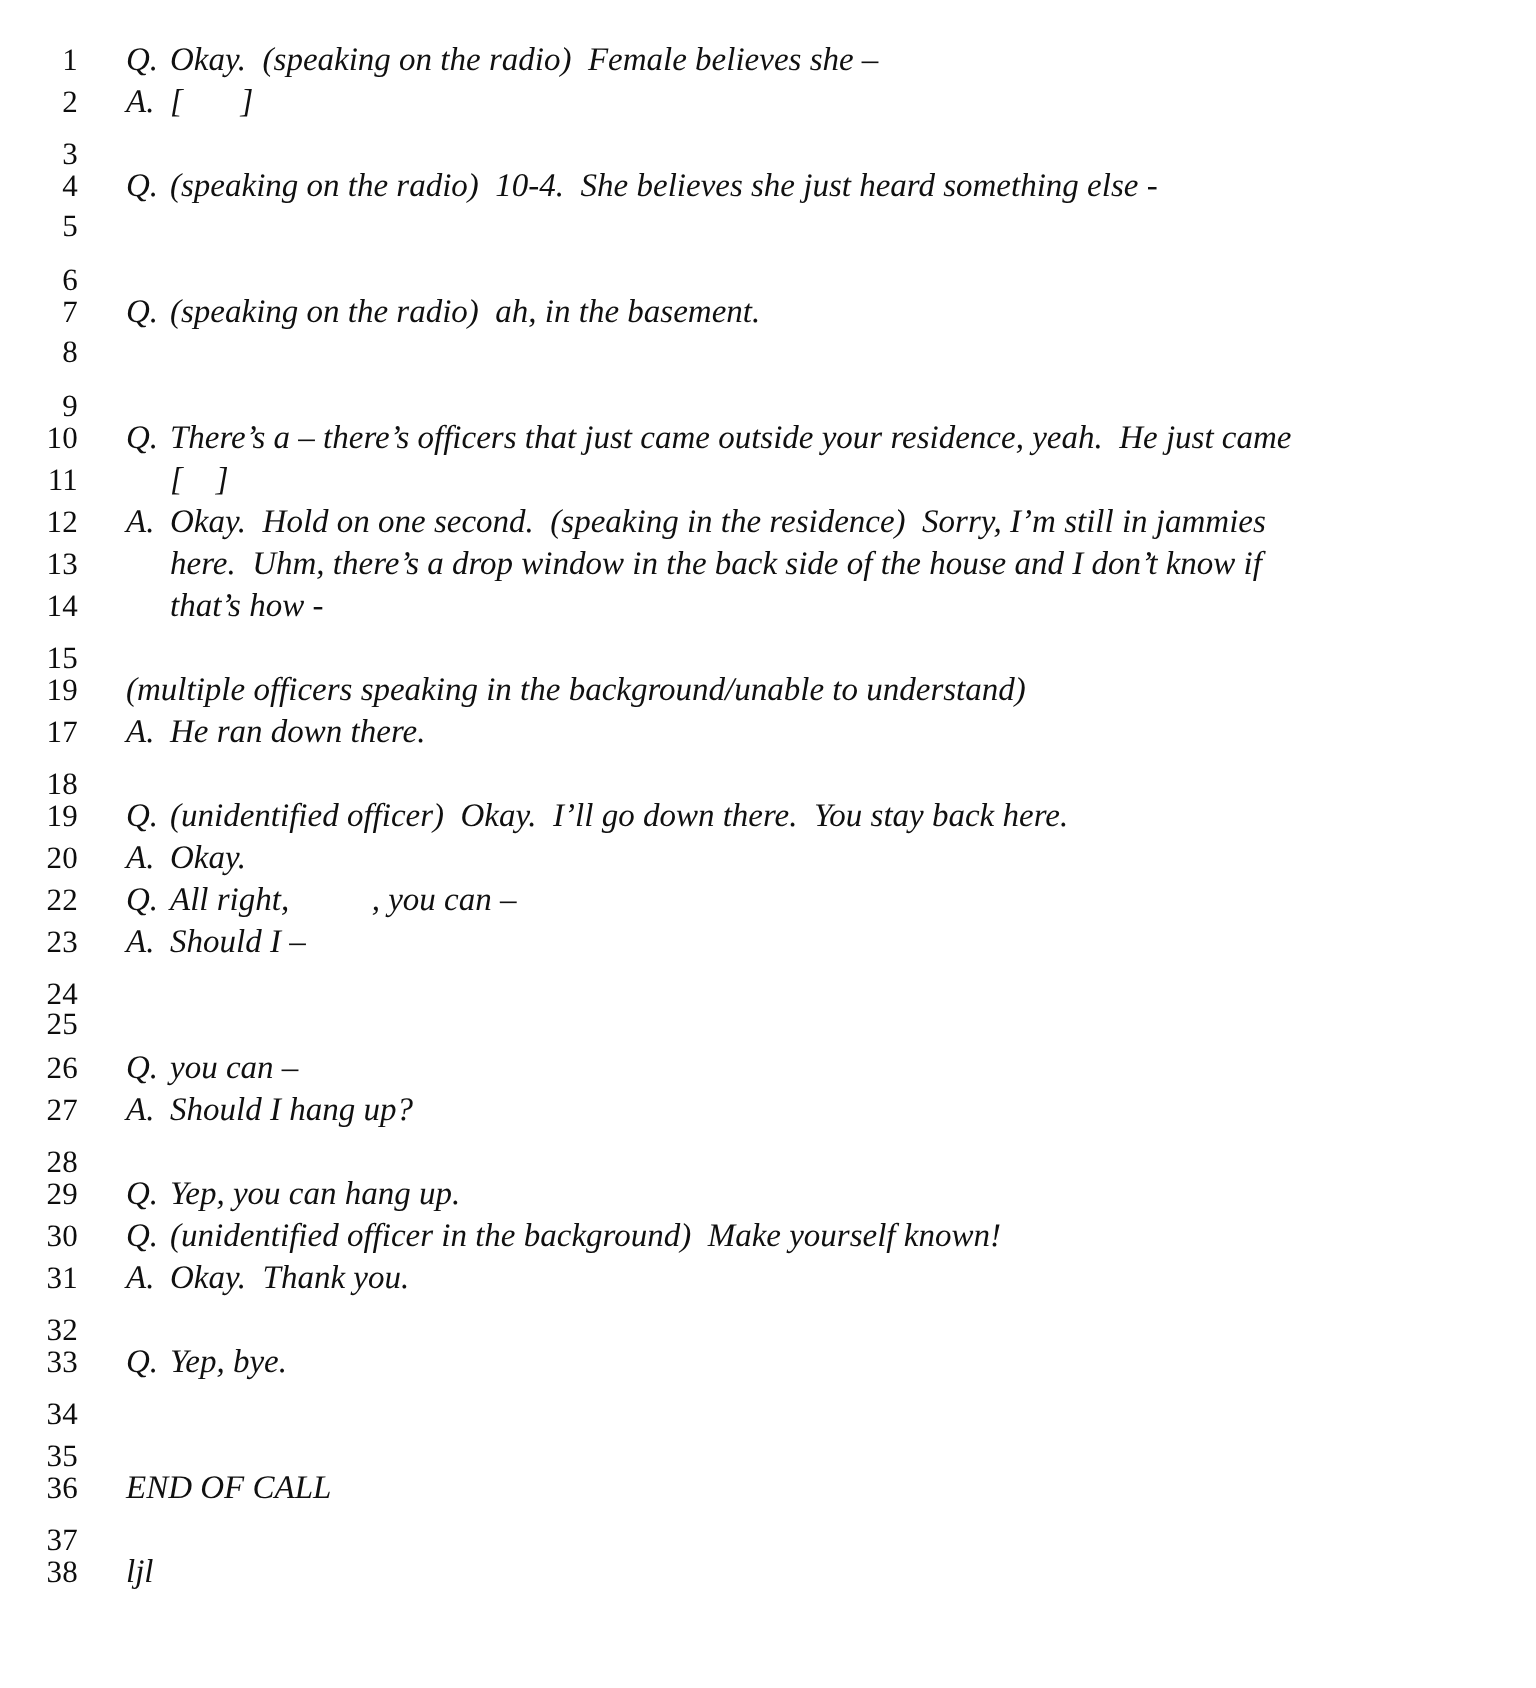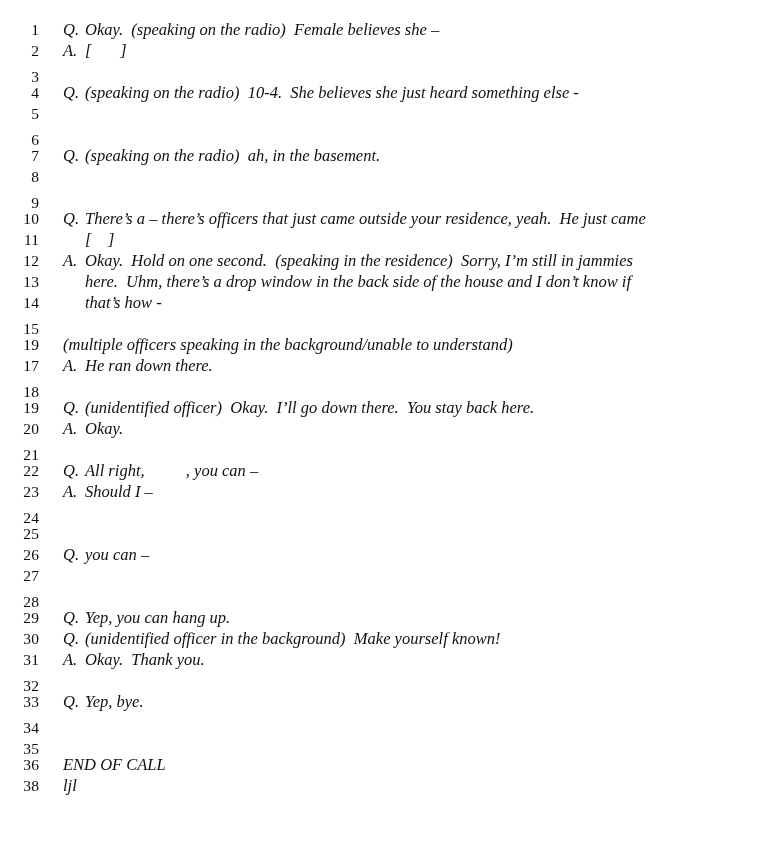--- a/index.html
+++ b/index.html
@@ -145,44 +145,41 @@
       </div>
       <div class="line">
         <div class="lineno">19</div>
         <div class="body"><span class="spk">Q.</span><span>(unidentified officer)  Okay.  I’ll go down there.  You stay back here.</span></div>
       </div>
       <div class="line">
         <div class="lineno">20</div>
         <div class="body"><span class="spk">A.</span><span>Okay.</span></div>
       </div>
       <div class="line">
-        <div class="lineno">21</div>
-        <div class="body blank"><span></span></div>
-      </div>
-      <div class="line">
         <div class="lineno">22</div>
         <div class="body"><span class="spk">Q.</span><span>All right,          , you can –</span></div>
       </div>
       <div class="line">
         <div class="lineno">23</div>
         <div class="body"><span class="spk">A.</span><span>Should I –</span></div>
       </div>
       <div class="line">
         <div class="lineno">24</div>
         <div class="body blank"><span></span></div>
       </div>
       <div class="line">
         <div class="lineno">25</div>
       </div>
       <div class="line">
         <div class="lineno">26</div>
         <div class="body"><span class="spk">Q.</span><span>you can –</span></div>
       </div>
       <div class="line">
         <div class="lineno">27</div>
+        <div class="body"><span class="spk">A.</span><span>Should I hang up?</span></div>
       </div>
       <div class="line">
         <div class="lineno">28</div>
         <div class="body blank"><span></span></div>
       </div>
       <div class="line">
         <div class="lineno">29</div>
         <div class="body"><span class="spk">Q.</span><span>Yep, you can hang up.</span></div>
       </div>
       <div class="line">
@@ -205,19 +202,23 @@
         <div class="lineno">34</div>
         <div class="body blank"><span></span></div>
       </div>
       <div class="line">
         <div class="lineno">35</div>
         <div class="body blank"><span></span></div>
       </div>
       <div class="line">
         <div class="lineno">36</div>
         <div class="body flush"><span>END OF CALL</span></div>
+      </div>
+      <div class="line">
+        <div class="lineno">37</div>
+        <div class="body blank"><span></span></div>
       </div>
       <div class="line">
         <div class="lineno">38</div>
         <div class="body flush"><span>ljl</span></div>
       </div>
     </div>
 </div>
 
 </body></html>

